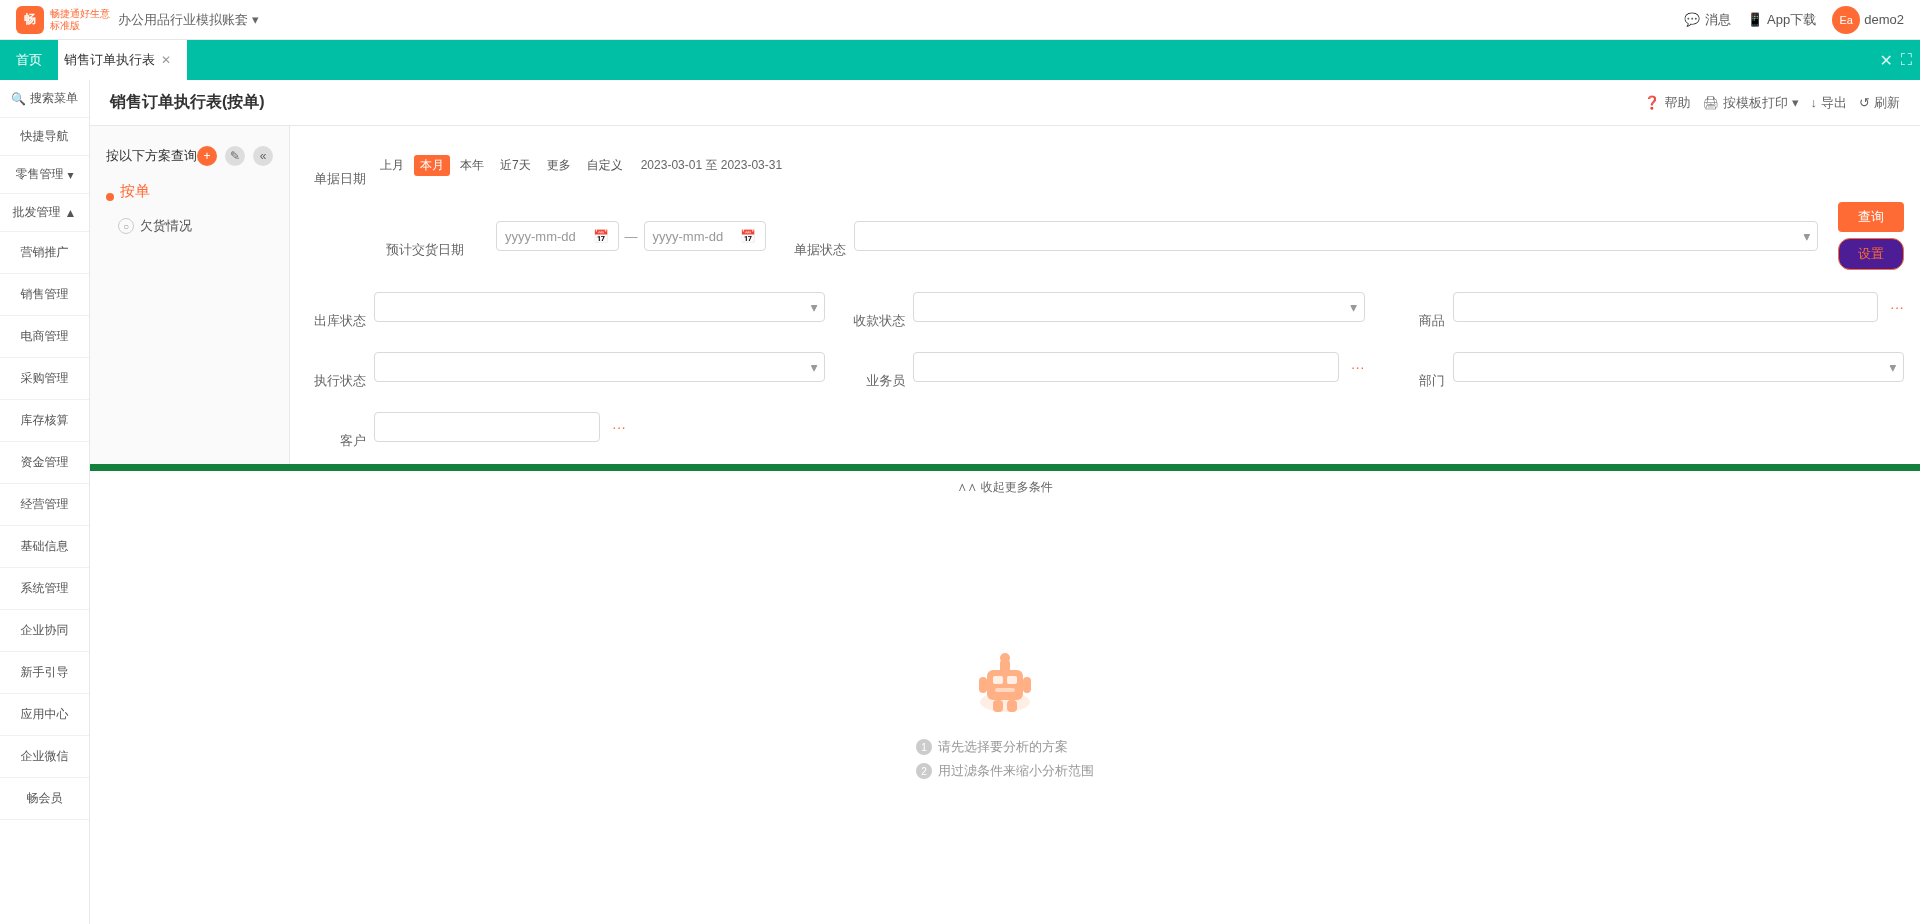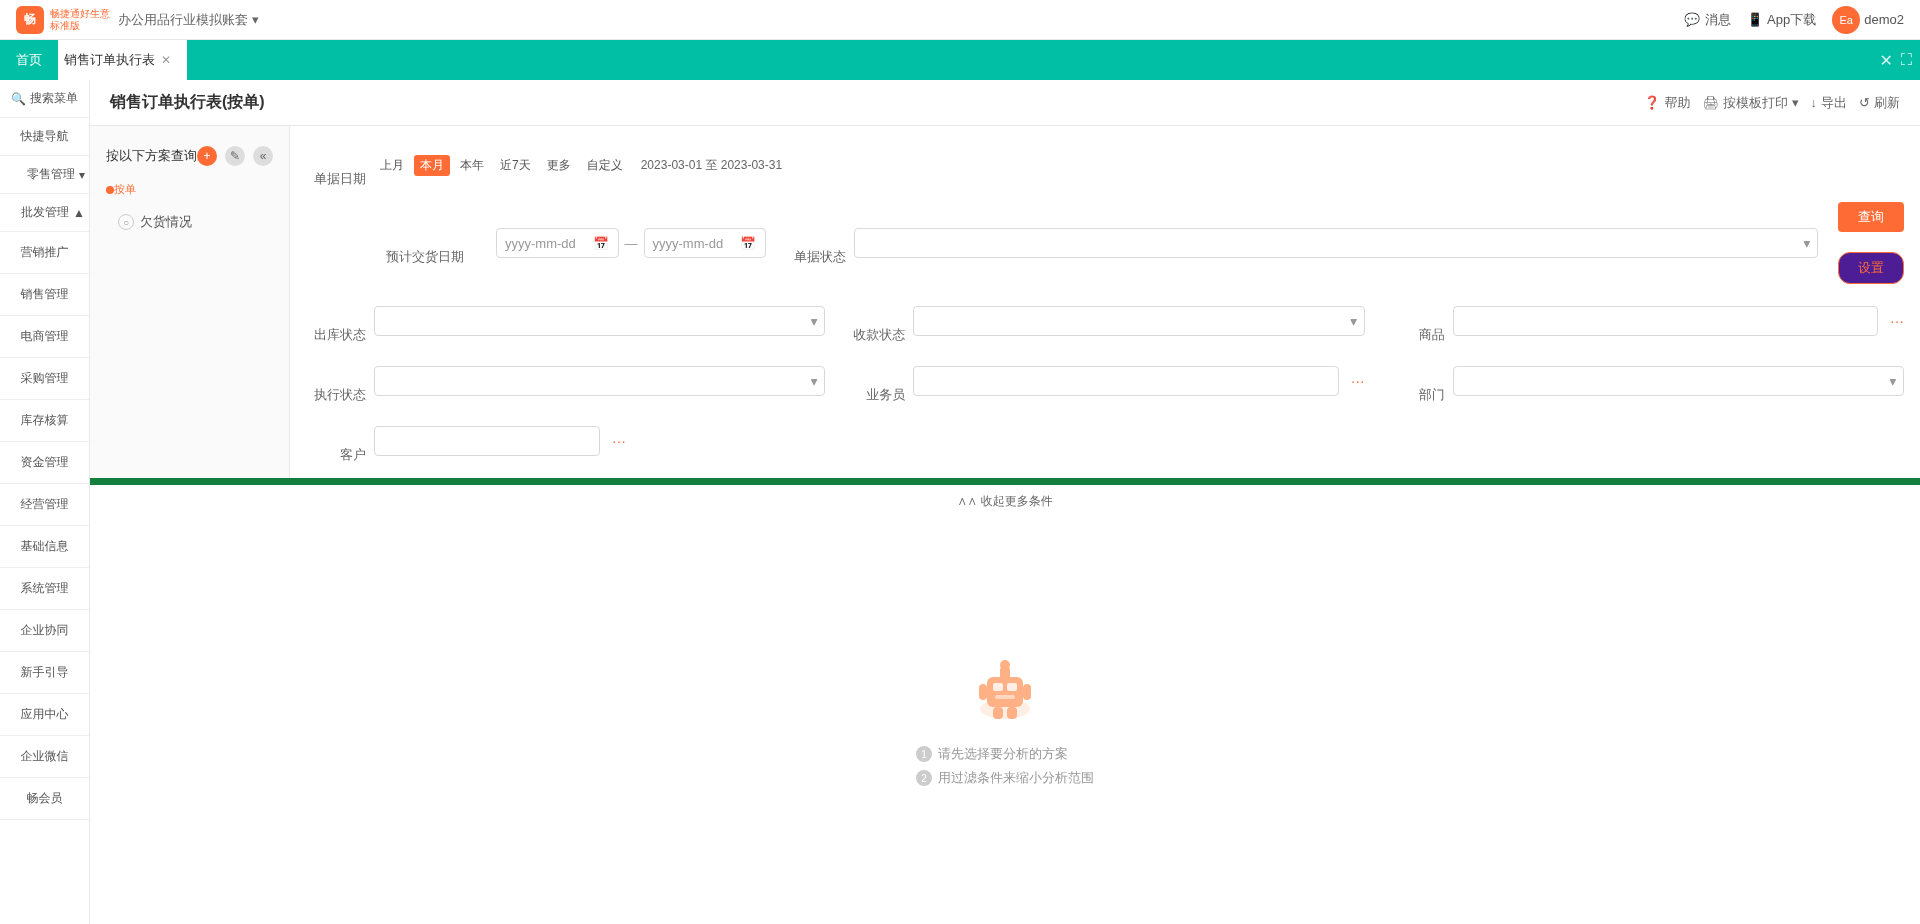--- a/index.html
+++ b/index.html
@@ -27,42 +27,42 @@
     .tab-bar-btn { color: rgba(255,255,255,0.85); cursor: pointer; font-size: 16px; }
 
     
     .main { display: flex; flex: 1; overflow: hidden; }
 
     
     .sidebar { width: 90px; background: #fff; border-right: 1px solid #e8e8e8; display: flex; flex-direction: column; overflow-y: auto; flex-shrink: 0; }
     .sidebar-item { padding: 12px 4px; text-align: center; cursor: pointer; color: #555; font-size: 12px; border-bottom: 1px solid #f0f0f0; }
     .sidebar-search { padding: 10px 8px; display: flex; align-items: center; justify-content: center; gap: 4px; color: #555; font-size: 12px; cursor: pointer; border-bottom: 1px solid #f0f0f0; }
     .sidebar-quick { padding: 10px 4px; text-align: center; color: #555; font-size: 12px; cursor: pointer; border-bottom: 1px solid #f0f0f0; }
-    .sidebar-group-header { display: flex; align-items: center; justify-content: flex-end; gap: 4px; padding: 10px 4px; color: #555; font-size: 12px; cursor: pointer; border-bottom: 1px solid #f0f0f0; }
+    .sidebar-group-header { display: flex; align-items: center; justify-content: center; gap: 4px; padding: 10px 4px; color: #555; font-size: 12px; cursor: pointer; border-bottom: 1px solid #f0f0f0; }
 
     
     .content { flex: 1; display: flex; flex-direction: column; overflow: hidden; }
 
     
     .page-header { background: #fff; padding: 12px 20px; border-bottom: 1px solid #e8e8e8; display: flex; align-items: center; justify-content: space-between; flex-shrink: 0; }
     .page-title { font-size: 16px; font-weight: 600; color: #333; }
     .page-actions { display: flex; align-items: center; gap: 12px; }
     .page-action-btn { display: flex; align-items: center; gap: 4px; color: #666; font-size: 13px; cursor: pointer; }
 
     
     .filter-panel { background: #fff; padding: 0; flex-shrink: 0; }
     .filter-left-col { width: 200px; background: #fafafa; border-right: 1px solid #e8e8e8; padding: 12px 0; flex-shrink: 0; }
     .filter-layout { display: flex; min-height: 280px; }
 
     .solution-header { padding: 8px 16px; font-size: 13px; color: #333; display: flex; align-items: center; justify-content: space-between; }
     .solution-actions { display: flex; gap: 8px; align-items: center; }
     .icon-btn { width: 20px; height: 20px; border-radius: 50%; display: flex; align-items: center; justify-content: center; cursor: pointer; font-size: 12px; }
     .icon-btn.orange { background: #ff6b35; color: #fff; }
     .icon-btn.gray { background: #ddd; color: #666; }
-    .solution-item { padding: 8px 16px; display: flex; align-items: center; cursor: pointer; font-size: 11px; }
+    .solution-item { padding: 8px 16px; display: flex; align-items: flex-end; gap: 6px; cursor: pointer; font-size: 15px; }
     .solution-item.active { color: #ff6b35; }
     .solution-item .dot { width: 8px; height: 8px; border-radius: 50%; background: #ff6b35; }
     .sub-item { padding: 8px 16px 8px 28px; display: flex; align-items: center; gap: 6px; cursor: pointer; font-size: 13px; color: #555; }
     .sub-item .circle-icon { width: 16px; height: 16px; border-radius: 50%; border: 1px solid #ccc; display: flex; align-items: center; justify-content: center; font-size: 10px; color: #999; }
 
     
     .filter-row { display: flex; align-items: center; margin-bottom: 14px; gap: 20px; }
     .filter-field { display: flex; align-items: center; gap: 8px; flex: 1; }
     .filter-label { color: #666; font-size: 13px; white-space: nowrap; min-width: 60px; text-align: right; margin-top: 28px; }
     .filter-input { flex: 1; height: 30px; border: 1px solid #d9d9d9; border-radius: 4px; padding: 0 8px; font-size: 13px; color: #333; background: #fff; outline: none; }
@@ -279,21 +279,21 @@
                 </div>
               </div>
             </div>
             <div style="flex:1; display:flex; align-items:center; gap:8px;">
               <span class="filter-label">单据状态</span>
               <div class="select-wrapper" style="flex:1;">
                 <select class="filter-select"></select>
                 <span style="position:absolute; right:8px; top:50%; transform:translateY(-50%); color:#999; pointer-events:none;">▾</span>
               </div>
             </div>
-            <div class="action-col" style="padding:0; display:flex; flex-direction:column; gap:20px;">
+            <div class="action-col" style="padding:0; display:flex; flex-direction:column; gap:6px;">
               <button class="search-btn">查询</button>
               <button class="settings-btn">设置</button>
             </div>
           </div>
 
           <div class="filter-row">
             <div class="filter-field">
               <span class="filter-label">出库状态</span>
               <div class="select-wrapper" style="flex:1;">
                 <select class="filter-select"></select>

